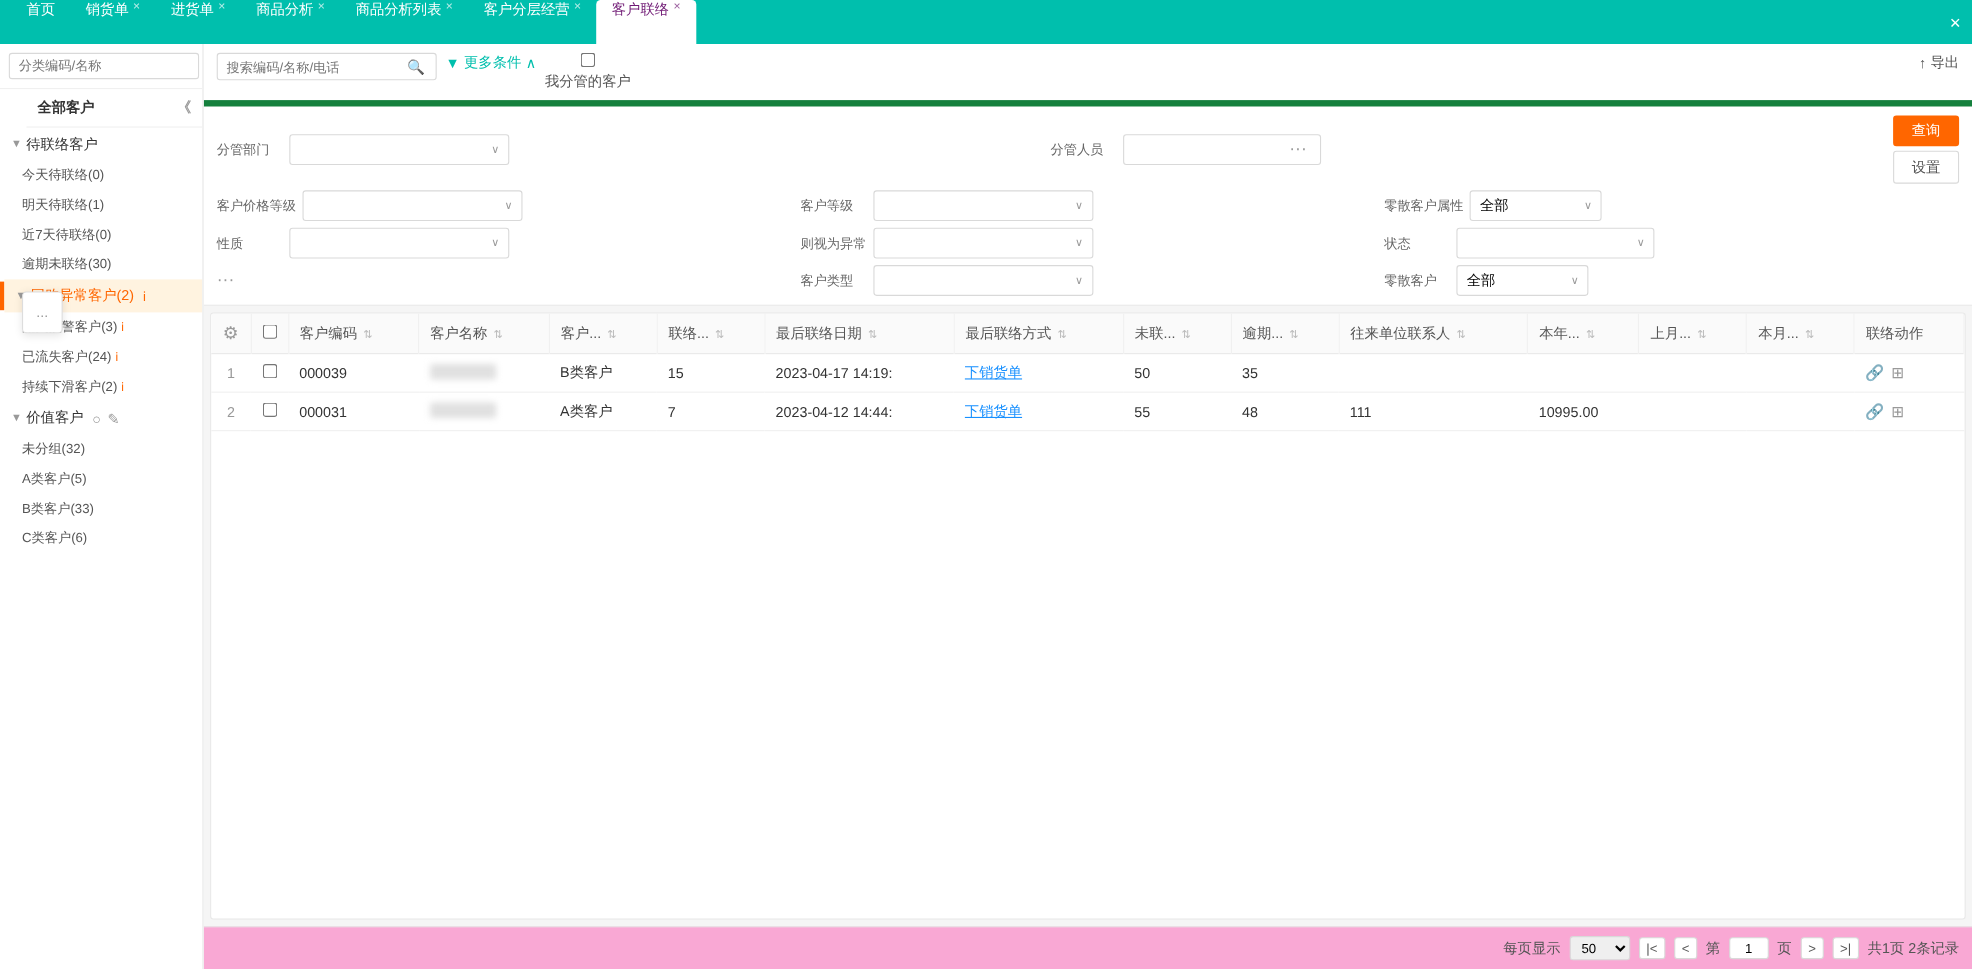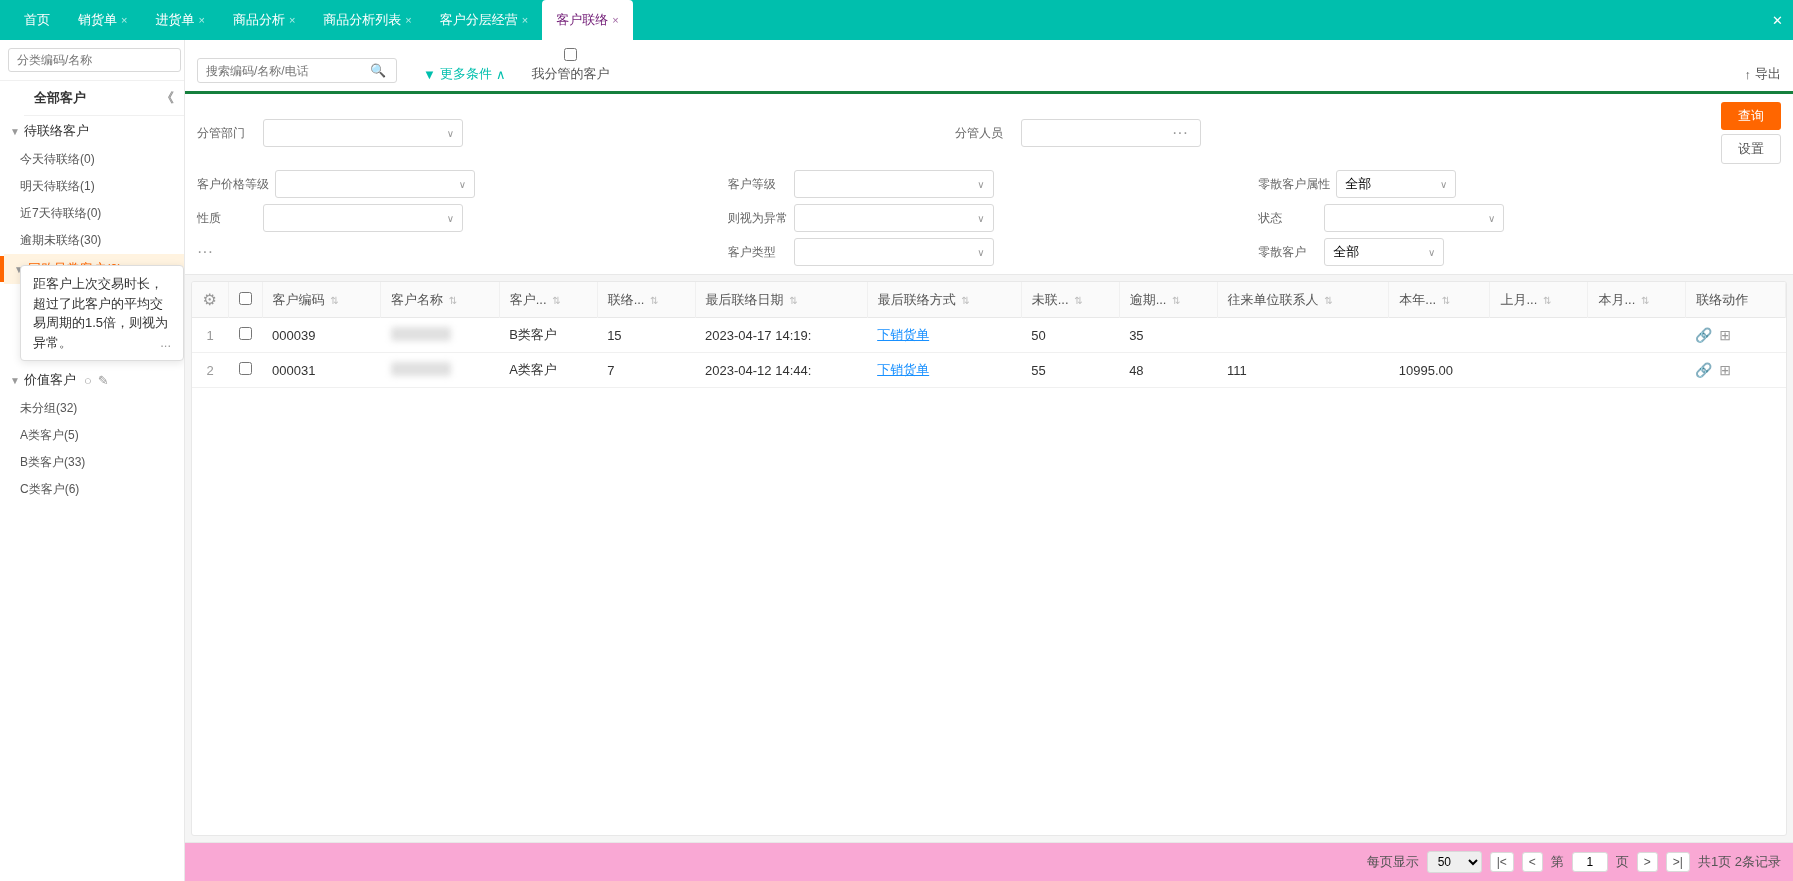--- a/index.html
+++ b/index.html
@@ -12,21 +12,21 @@
       display: flex;
       align-items: center;
       padding: 0 10px;
       color: white;
       position: relative;
     }
     .nav-item {
       padding: 0 14px;
       height: 40px;
       display: flex;
-      align-items: center;
+      align-items: flex-start;
       cursor: pointer;
       white-space: nowrap;
       font-size: 13px;
       color: white;
     }
     .nav-item.active { background: white; color: #701a75; border-radius: 4px 4px 0 0; }
     .nav-close {
       font-size: 11px;
       margin-left: 4px;
       opacity: 0.7;
@@ -132,23 +132,23 @@
       flex-direction: column;
       overflow: hidden;
       background: #f5f5f5;
     }
 
     
     .filter-bar {
       background: white;
       padding: 8px 12px;
       display: flex;
-      align-items: flex-end;
-      gap: 26px;
-      border-bottom: 3px solid #15803d;
+      align-items: flex-start;
+      gap: 8px;
+      border-bottom: 6px solid #15803d;
       flex-wrap: nowrap;
     }
     .filter-search-input {
       display: flex;
       align-items: center;
       border: 1px solid #d9d9d9;
       border-radius: 3px;
       padding: 4px 8px;
       width: 200px;
       gap: 4px;
@@ -452,21 +452,20 @@
         <span style="margin-left:4px;color:#999;cursor:pointer;">○</span>
         <span style="margin-left:2px;color:#999;cursor:pointer;">✎</span>
       </div>
       <div class="sidebar-item">未分组(32)</div>
       <div class="sidebar-item">A类客户(5)</div>
       <div class="sidebar-item">B类客户(33)</div>
       <div class="sidebar-item">C类客户(6)</div>
     </div>
 
     <div class="tooltip-popup">
-      <span>距客户上次交易时长，超过了此客户的平均交易周期的1.5倍，则视为异常。</span>
       <span style="float:right;cursor:pointer;color:#999;">...</span>
     </div>
   </div>
 
   <div class="content-area">
 
     <div class="filter-bar">
       <div class="filter-search-input">
         <input type="text" style="width: 160px;" placeholder="搜索编码/名称/电话">
         <span style="color:#00bfad;cursor:pointer;">🔍</span>

